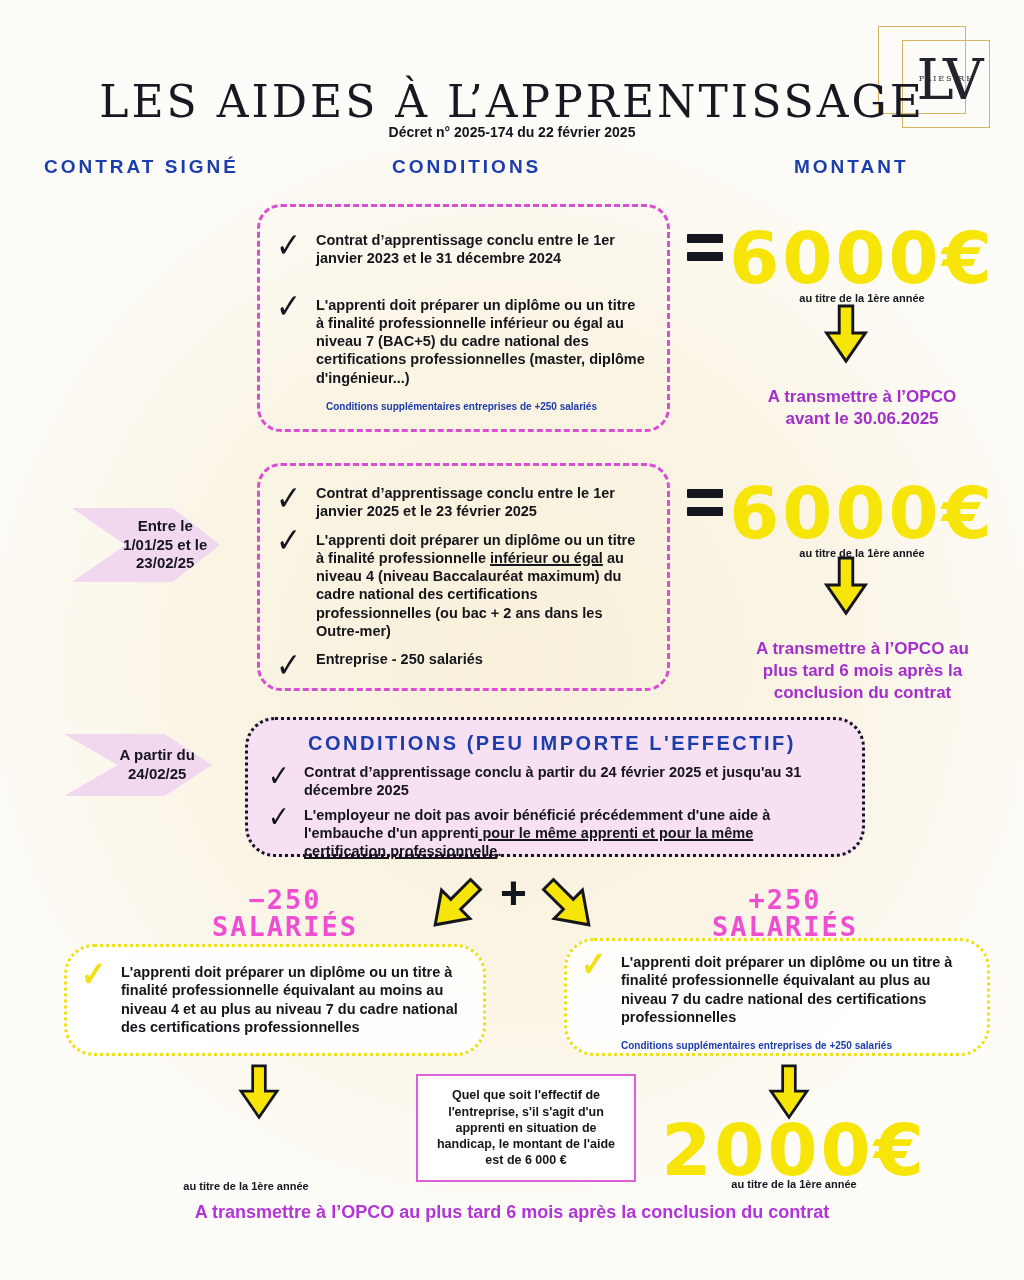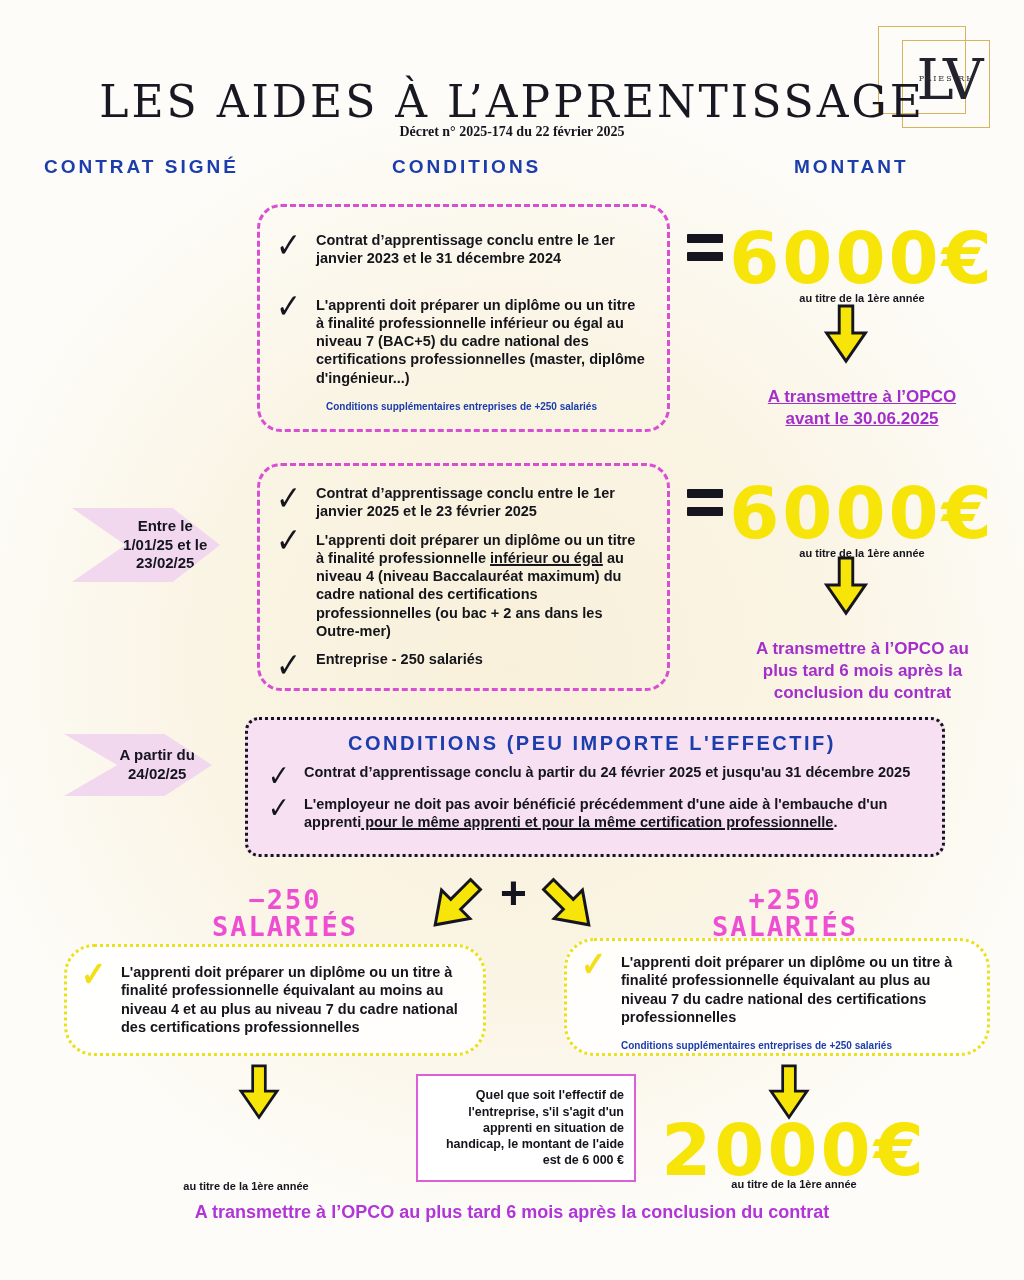--- a/index.html
+++ b/index.html
@@ -28,21 +28,21 @@
     position:absolute; left:30px; top:62px; width:90px; text-align:center;
     font-family:"DejaVu Serif", serif; font-size:8px; letter-spacing:2px; color:#2c2c36;
   }
 
   
   .title {
     left:0; right:0; top:76px; text-align:center;
     font-family:"DejaVu Serif", serif; font-size:44px; letter-spacing:3px;
     color:#181822; font-weight:400;
   }
-  .subtitle { left:0; right:0; top:124px; text-align:center; font-size:14px; font-weight:700; color:#15151f;font-family:Liberation Serif, serif; }
+  .subtitle { left:0; right:0; top:124px; text-align:center; font-size:14px; font-weight:700; color:#15151f; }
   .colhead { top:156px; font-size:19px; font-weight:700; letter-spacing:3px; color:#1c3dac; }
   .ch1 { left:44px; } .ch2 { left:392px; } .ch3 { left:794px; }
 
   
   .chev {
     background:#f2d8ee;
     clip-path:polygon(0 0, 68% 0, 100% 50%, 68% 100%, 0 100%, 36% 50%);
     display:flex; align-items:center; justify-content:center;
   }
   .chev span { padding-left:26%; font-weight:700; font-size:15px; color:#15151f; text-align:center; line-height:1.25; }
@@ -71,30 +71,30 @@
   .equals { width:36px; }
   .equals i { display:block; height:9px; background:#15151f; border-radius:1px; margin-bottom:9px; }
   .eq1 { left:687px; top:234px; } .eq2 { left:687px; top:489px; }
   .amount { font-family:"DejaVu Sans", sans-serif; font-weight:700; color:#f7e509; letter-spacing:3px; text-align:center; }
   .amt1 { left:728px; top:216px; width:268px; font-size:72px; }
   .amt2 { left:728px; top:471px; width:268px; font-size:72px; }
   .caption { font-size:11px; font-weight:700; color:#15151f; text-align:center; }
   .cap1 { left:728px; top:292px; width:268px; }
   .cap2 { left:728px; top:547px; width:268px; }
   .transmit { font-size:17px; font-weight:700; color:#a32ecb; text-align:center; line-height:1.3; }
-  .tr1 { left:712px; top:386px; width:300px;text-decoration:underline; }
+  .tr1 { left:712px; top:386px; width:300px; }
   .tr2 { left:705px; top:638px; width:315px; }
 
   .arrow-down { display:block; }
   .ar1 { left:824px; top:304px; } .ar2 { left:824px; top:556px; }
 
   
   .box3 {
-    left:245px; top:717px; width:700px; height:140px;
-    background:#f6e0f2; border:3.5px dotted #15151f; border-radius:14px;
+    left:245px; top:717px; width:620px; height:140px;
+    background:#f6e0f2; border:3.5px dotted #15151f; border-radius:30px;
     padding:12px 26px 10px 20px;
   }
   .box3-title { text-align:center; font-size:20px; font-weight:700; letter-spacing:2.5px; color:#1c3dac; margin-bottom:8px; }
   .box3 .item { margin-bottom:6px; }
   .box3 .check { flex:0 0 26px; font-size:26px; }
   .box3 .itxt { font-size:14.5px; }
 
   
   .plus { left:500px; top:866px; font-size:46px; font-weight:700; color:#15151f; }
   .diag { position:absolute; }
@@ -120,21 +120,21 @@
   .amt3 { left:112px; top:1098px; width:268px; font-size:78px; }
   .amt4 { left:660px; top:1108px; width:268px; font-size:72px; }
   .cap3 { left:112px; top:1180px; width:268px; }
   .cap4 { left:660px; top:1178px; width:268px; }
 
   .handicap {
     left:416px; top:1074px; width:220px; height:108px;
     background:#fff; border:2px solid #dd5fd8;
     display:flex; align-items:center; justify-content:center; padding:6px 10px;
   }
-  .handicap p { font-size:12.5px; font-weight:700; color:#15151c; text-align:right; line-height:1.3; }
+  .handicap p { font-size:12.5px; font-weight:700; color:#15151c; text-align:center; line-height:1.3; }
 
   .footer { left:0; right:0; top:1202px; text-align:center; font-size:18px; font-weight:700; color:#b235d8; }
 </style>
 </head>
 <body>
 
 <div class="page">
 
   <div class="abs logo">
     <div class="sq sq-outer"></div>

